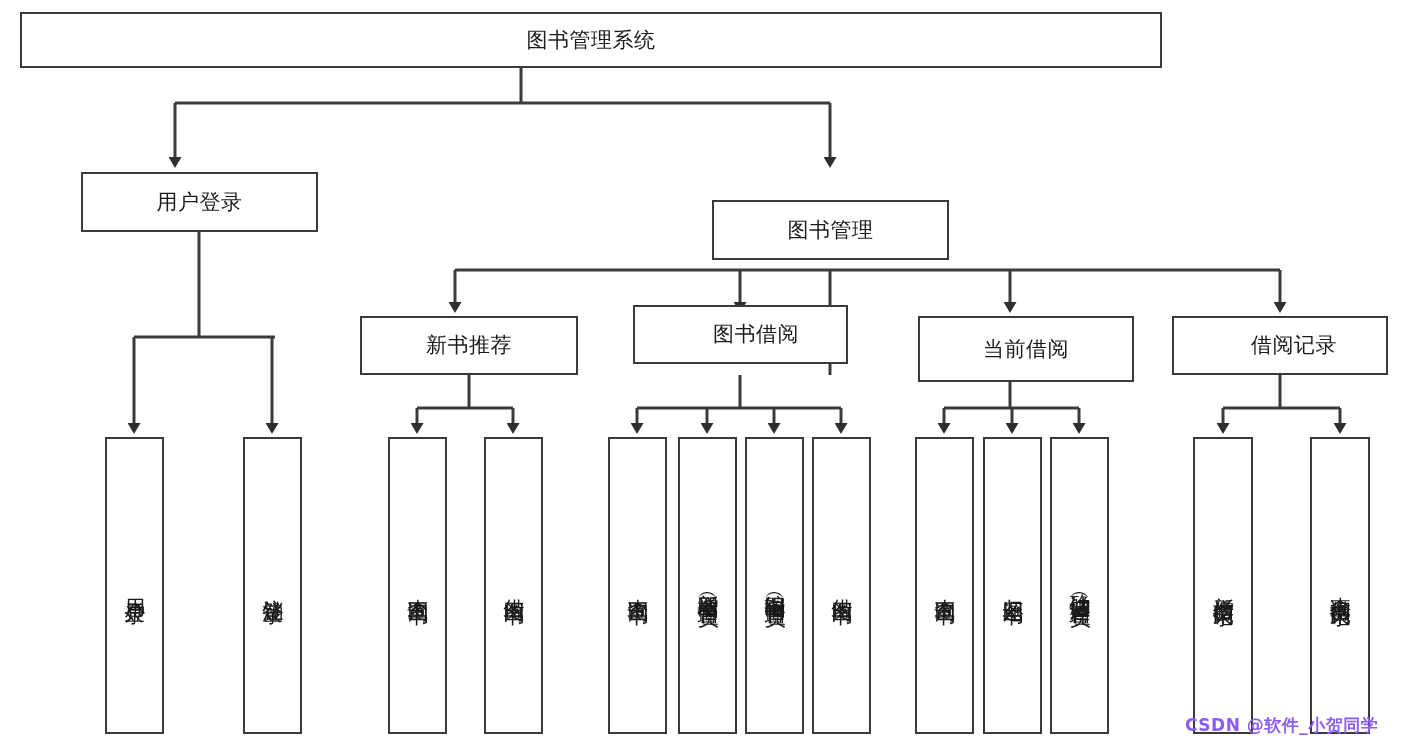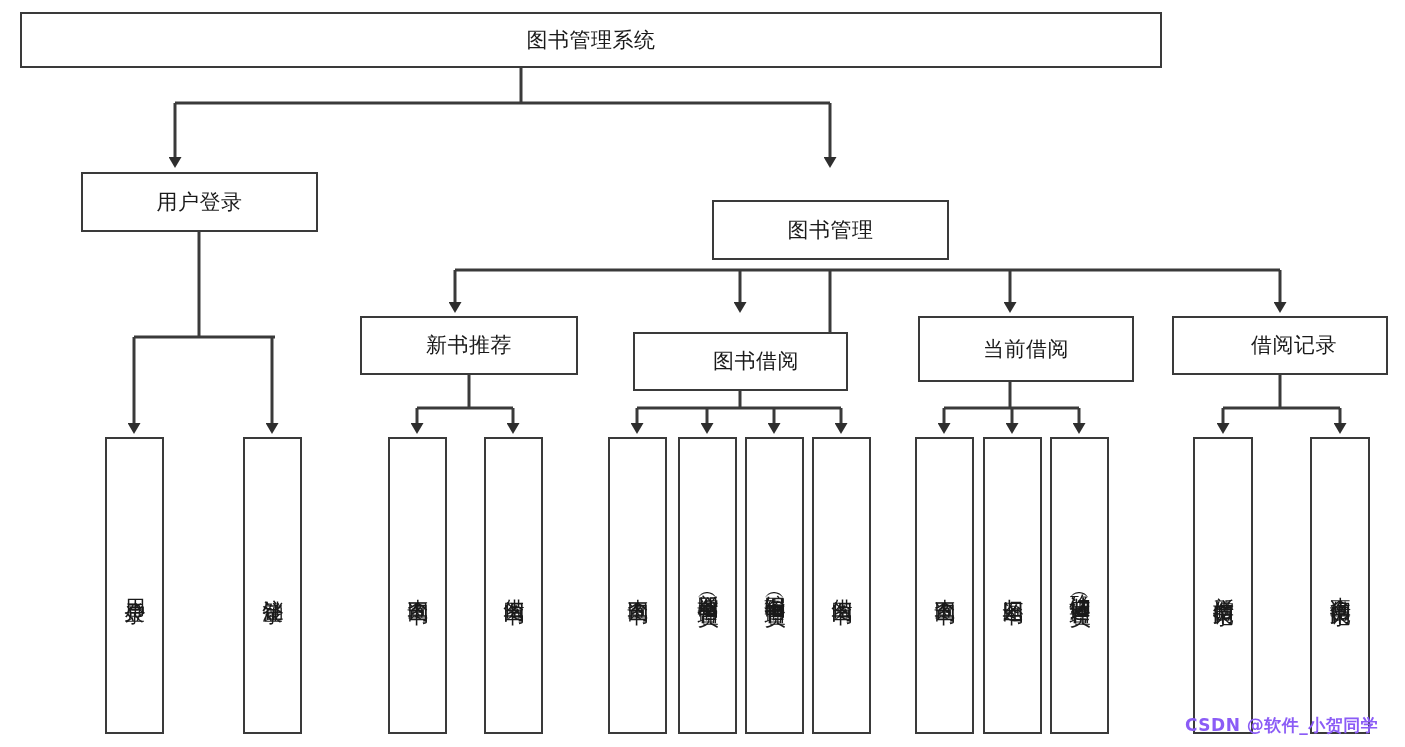--- a/index.html
+++ b/index.html
@@ -129,21 +129,21 @@
   <div class="node" style="left:81px; top:172px; width:237px; height:60px;">
     <span class="node-label">用户登录</span>
   </div>
   <div class="node" style="left:712px; top:172px; width:237px; height:60px;margin-top:28px;">
     <span class="node-label">图书管理</span>
   </div>
 
   <div class="node" style="left:360px; top:316px; width:218px; height:59px;font-family:Liberation Serif, serif;">
     <span class="node-label">新书推荐</span>
   </div>
-  <div class="node" style="left:633px; top:332px; width:215px; height:59px;padding-left:31px;">
+  <div class="node" style="left:633px; top:305px; width:215px; height:59px;padding-left:31px;">
     <span class="node-label">图书借阅</span>
   </div>
   <div class="node" style="left:902px; top:316px; width:216px; height:66px;margin-left:16px;">
     <span class="node-label">当前借阅</span>
   </div>
   <div class="node" style="left:1172px; top:316px; width:216px; height:59px;padding-left:28px;">
     <span class="node-label">借阅记录</span>
   </div>
 
   <div class="node leaf" style="left:105px; top:437px; width:59px; height:297px;">

